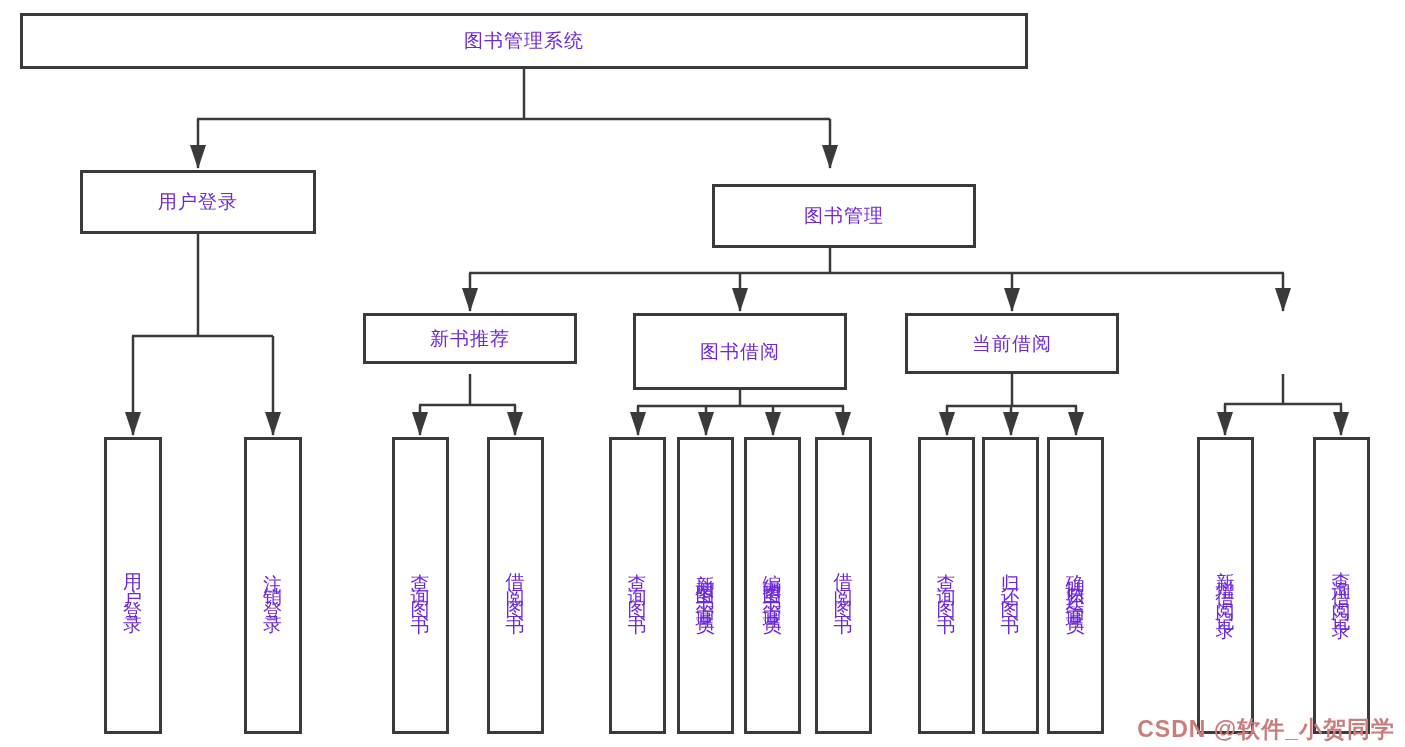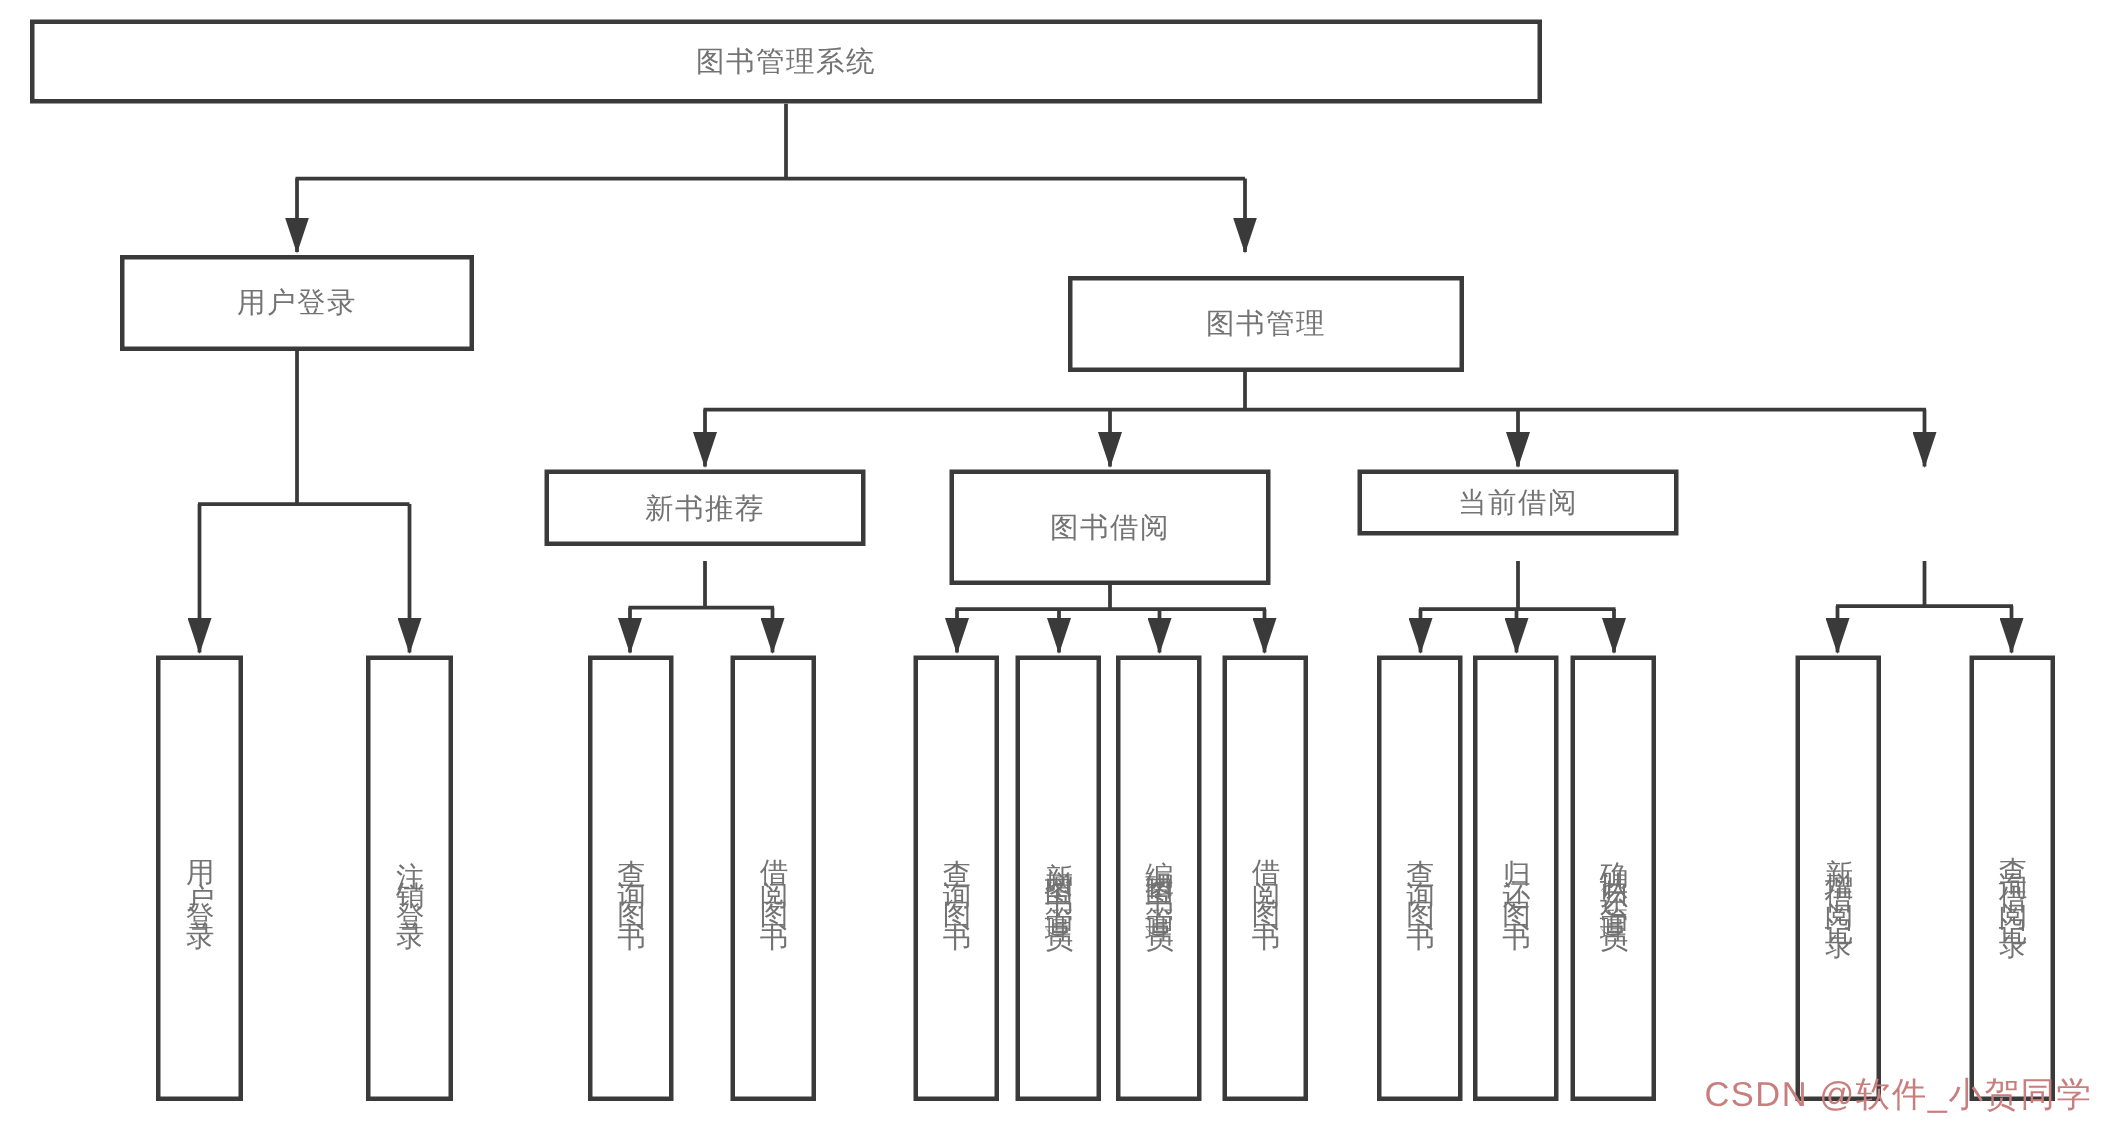--- a/index.html
+++ b/index.html
@@ -11,21 +11,21 @@
     overflow:hidden;
   }
   #lines{position:absolute;left:0;top:0;z-index:1;}
   .box{
     position:absolute;
     box-sizing:border-box;
     border:3px solid #3a3a3a;
     background:#ffffff;
     display:flex;align-items:center;justify-content:center;
     z-index:2;
-    color:#737373;
+    color:#6d28d9;
   }
   .box.h span{
     font-size:19px;
     letter-spacing:1px;
     white-space:nowrap;
   }
   .box.v span{
     writing-mode:vertical-rl;
     text-orientation:upright;
     font-size:19px;
@@ -35,20 +35,21 @@
   .ls-10 span{letter-spacing:10px;}
   .ls-6  span{letter-spacing:6px;}
   #watermark{
     position:absolute;
     right:10px;bottom:2px;
     font-size:23px;
     color:#c97e7e;
     z-index:3;
     white-space:nowrap;
     letter-spacing:1px;
+    font-weight:bold;
   }
 </style>
 </head>
 <body>
 
 <div id="canvas">
 
   <svg id="lines" width="1405" height="747">
     <defs>
       <marker id="arrow" markerUnits="userSpaceOnUse" markerWidth="24" markerHeight="16" viewBox="0 0 24 16" refX="23" refY="8" orient="auto">
@@ -109,21 +110,21 @@
   <div class="box h" style="left:712px;top:184px;width:264px;height:64px">
     <span>图书管理</span>
   </div>
 
   <div class="box h" style="left:363px;top:313px;width:214px;height:51px">
     <span>新书推荐</span>
   </div>
   <div class="box h" style="left:633px;top:313px;width:214px;height:77px">
     <span>图书借阅</span>
   </div>
-  <div class="box h" style="left:905px;top:313px;width:214px;height:44px">
+  <div class="box h" style="left:905px;top:313px;width:214px;height:61px">
     <span>当前借阅</span>
   </div>
 
   <div class="box v ls-14" style="left:104px;top:437px;width:58px;height:297px">
     <span>用户登录</span>
   </div>
   <div class="box v ls-14" style="left:244px;top:437px;width:58px;height:297px">
     <span>注销登录</span>
   </div>
 

